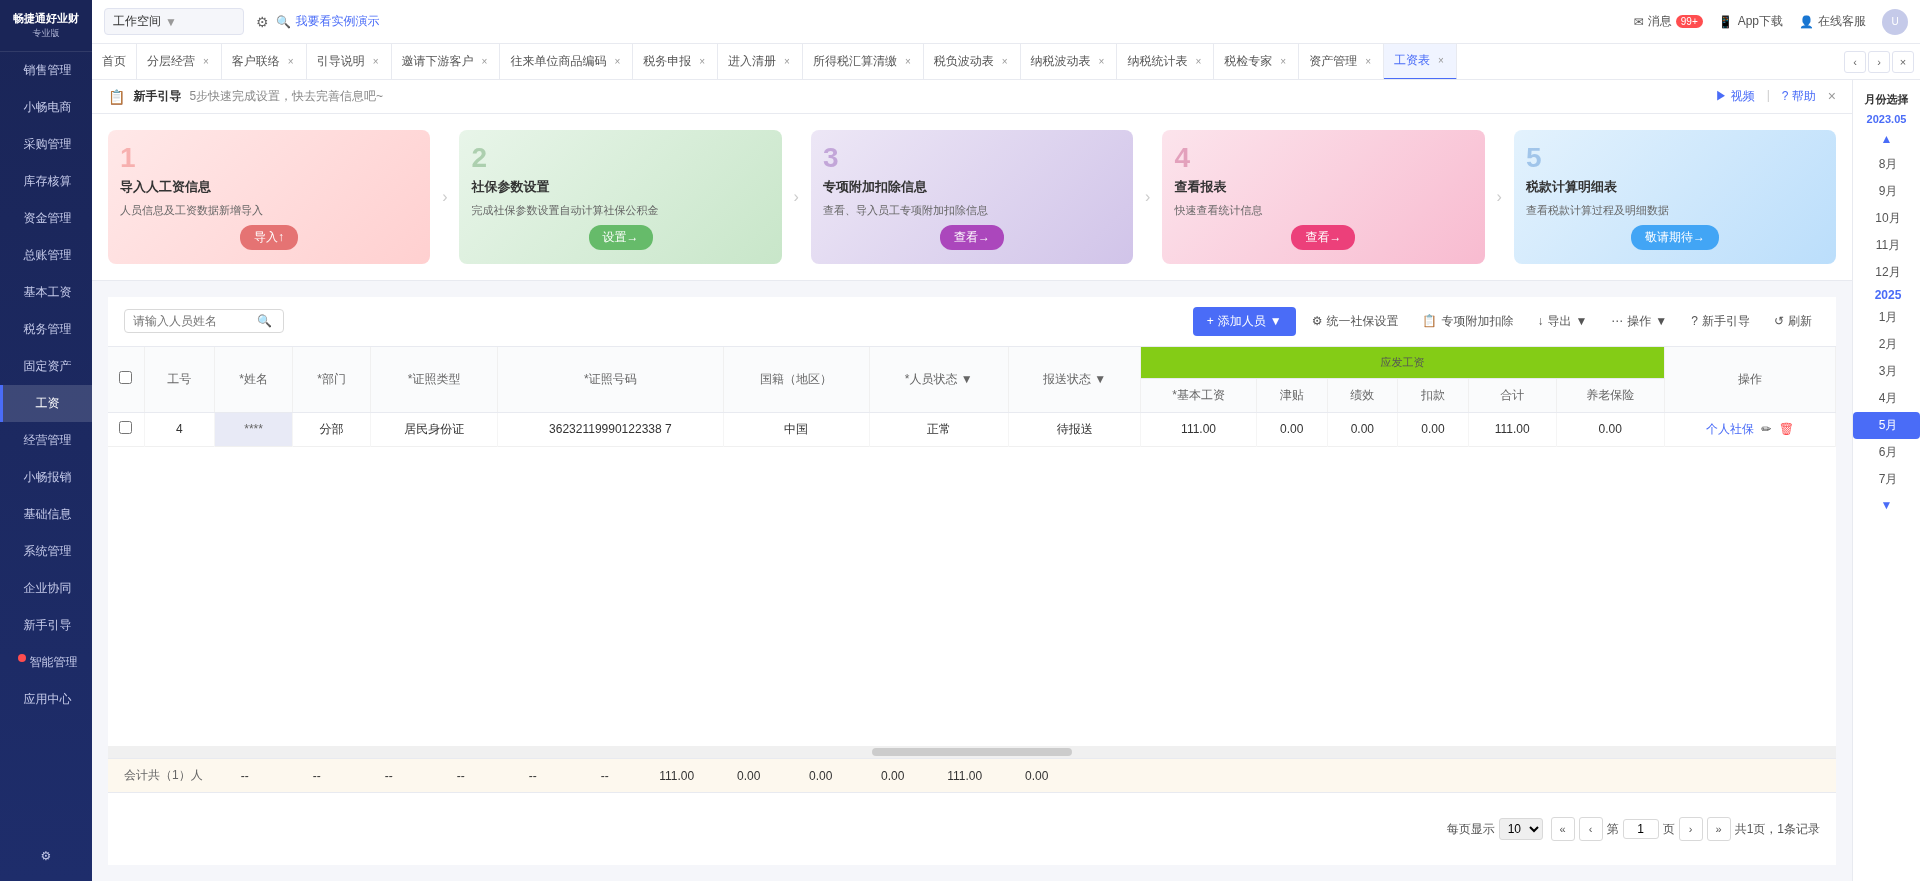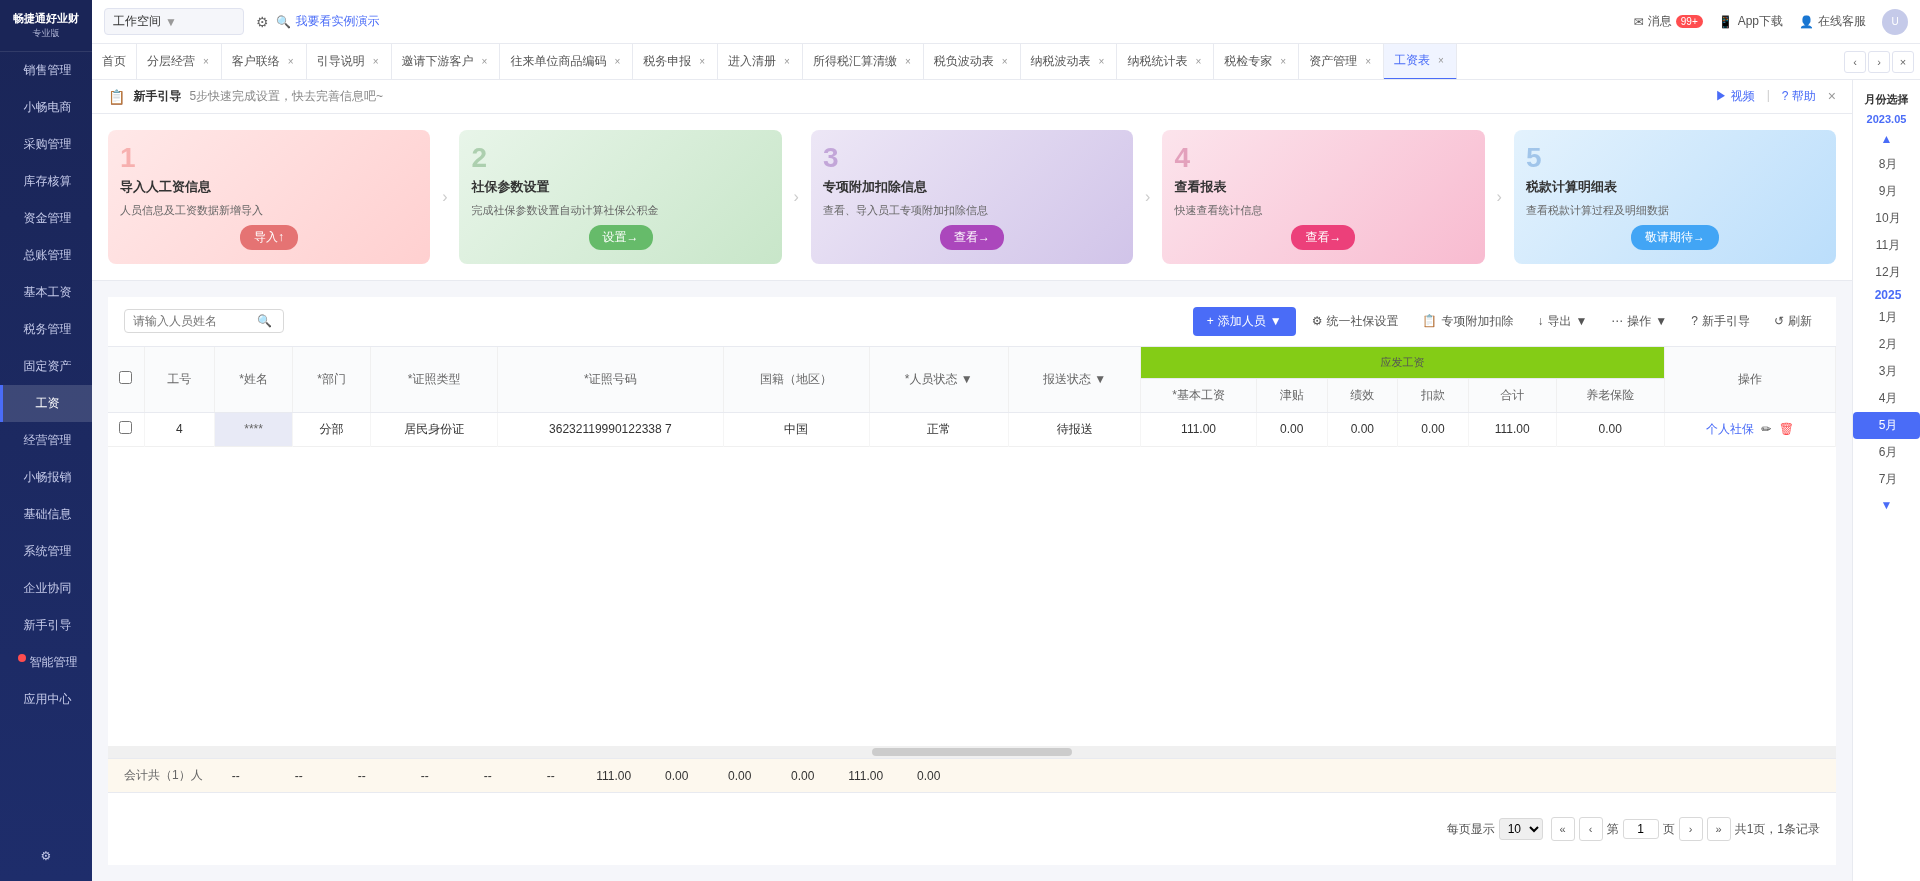--- a/index.html
+++ b/index.html
@@ -445,21 +445,21 @@
     .checkbox-cell { width: 36px; }
     input[type="checkbox"] { cursor: pointer; }
 
     
     .table-footer {
       padding: 8px 16px;
       background: #fdf8ee;
       border-top: 1px solid #e8eaf0;
       display: flex;
       align-items: center;
-      gap: 3px;
+      gap: 12px;
       flex-shrink: 0;
     }
     .footer-summary { color: #666; font-size: 12px; }
     .footer-cell { color: #333; font-size: 12px; text-align: center; min-width: 60px; }
 
     
     .pagination-bar {
       display: flex;
       align-items: center;
       justify-content: flex-end;

